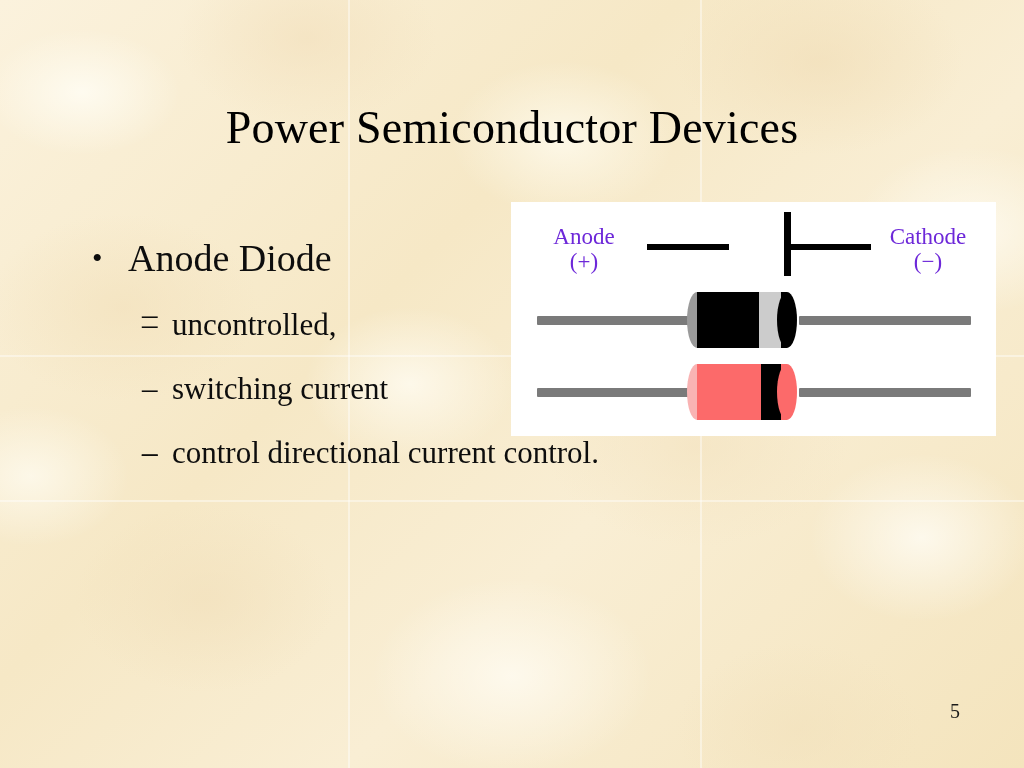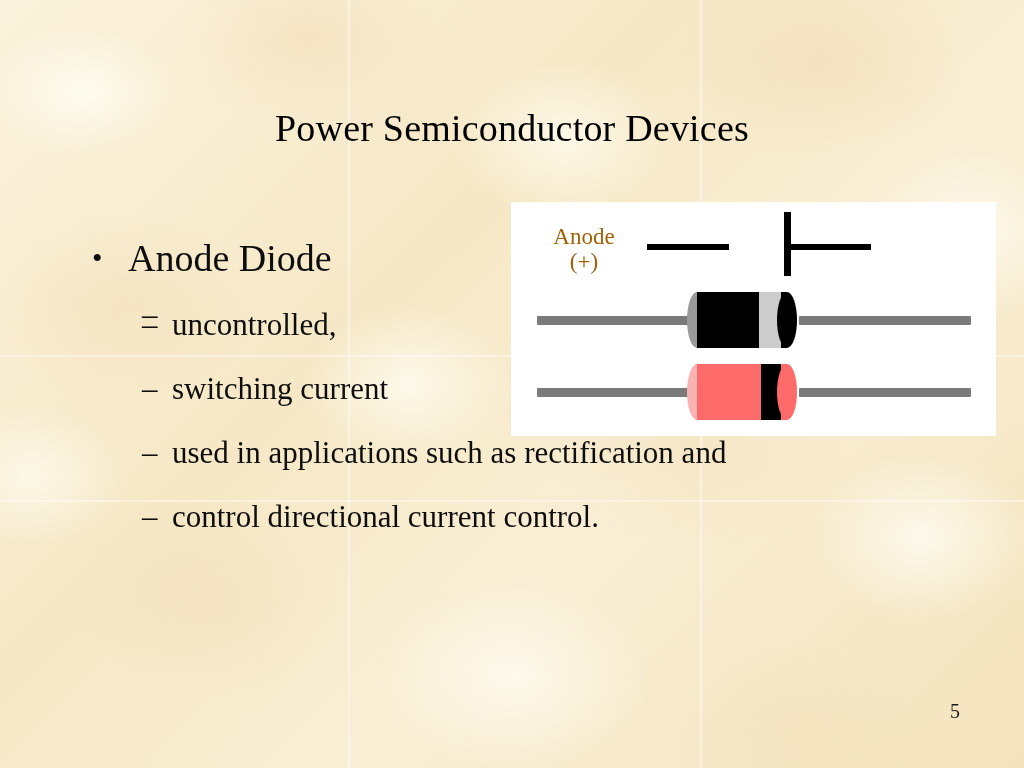--- a/index.html
+++ b/index.html
@@ -39,21 +39,21 @@
   .gl-v { width: 2px; height: 768px; top: 0; }
   .gl-h { height: 2px; width: 1024px; left: 0; }
 
   .title {
     position: absolute;
     left: 0;
     top: 100px;
     width: 1024px;
     text-align: center;
     font-family: "Liberation Serif", "DejaVu Serif", serif;
-    font-size: 38px;
+    font-size: 46px;
     line-height: 56px;
     color: #000000;
     letter-spacing: 0.2px;
     white-space: nowrap;
   }
 
   .body-list {
     position: absolute;
     left: 86px;
     top: 232px;
@@ -98,21 +98,21 @@
     top: 202px;
     width: 485px;
     height: 234px;
     background: #ffffff;
   }
   .fig-label {
     position: absolute;
     font-family: "Liberation Serif", "DejaVu Serif", serif;
     font-size: 23px;
     line-height: 25px;
-    color: #a16207;
+    color: #6d28d9;
     text-align: center;
     white-space: nowrap;
   }
   .fig-label .sign { display: block; font-size: 23px; }
   .lbl-anode  { left: 18px;  top: 22px; width: 110px; }
   .lbl-cathode{ right: 8px;  top: 22px; width: 120px; }
 
   .sym-wire {
     position: absolute;
     background: #000;
@@ -206,37 +206,40 @@
       <span>uncontrolled,</span>
     </div>
 
     <div class="lvl2">
       <span class="marker">–</span>
       <span>switching current</span>
     </div>
 
     <div class="lvl2">
       <span class="marker">–</span>
-      <span>used in applications such as rectification and</span>
     </div>
 
     <div class="lvl2">
       <span class="marker">–</span>
       <span>control directional current control.</span>
     </div>
 
   </div>
 
   <div class="figure">
 
     <div class="fig-label lbl-anode">
       <span>Anode</span>
       <span class="sign">(+)</span>
     </div>
 
+    <div class="fig-label lbl-cathode">
+      <span>Cathode</span>
+      <span class="sign">(−)</span>
+    </div>
 
     <div>
       <div class="sym-wire sym-wire-l"></div>
       <svg class="sym-tri" width="70" height="62" viewBox="0 0 70 62" style="overflow:visible;">
         <polygon points="4,4 62,31 4,58" fill="none" stroke="#000" stroke-width="8" stroke-linejoin="miter"></polygon>
       </svg>
       <div class="sym-bar"></div>
       <div class="sym-wire sym-wire-r"></div>
     </div>
 

